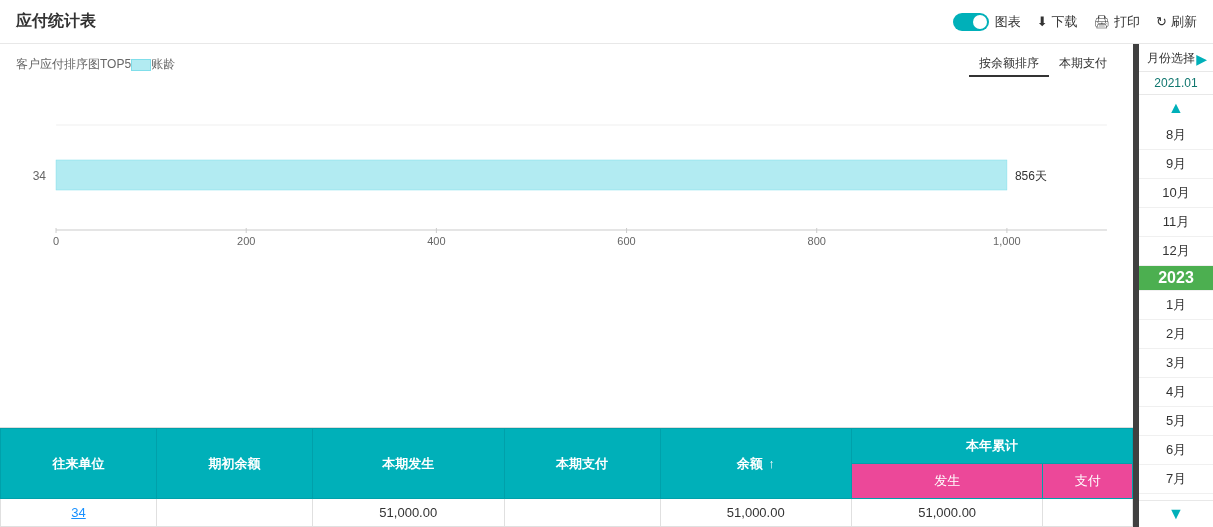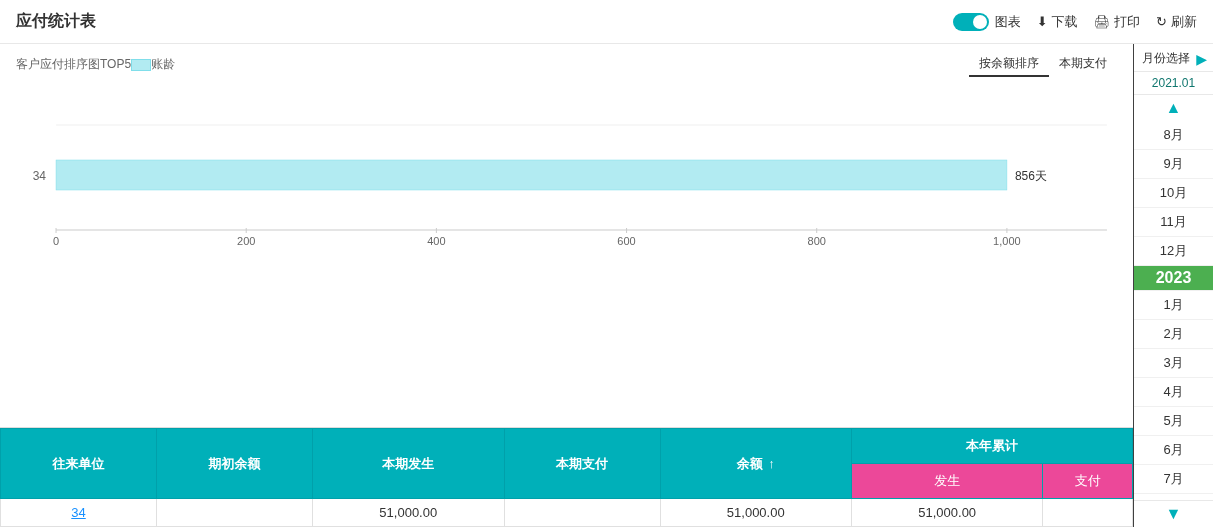--- a/index.html
+++ b/index.html
@@ -37,21 +37,21 @@
     .table-area { border-top: 1px solid #ddd; }
     .table-wrapper { overflow-x: auto; }
     table { width: 100%; border-collapse: collapse; }
     thead tr th { background: #00b0b9; color: #fff; text-align: center; padding: 8px 4px; font-size: 13px; border: 1px solid #00a0aa; }
     thead tr.sub-header th { background: #ec4899; font-weight: normal; }
     tbody tr td { text-align: center; padding: 6px 8px; font-size: 13px; border: 1px solid #e0e0e0; background: #fff; }
     tbody tr td:first-child { text-align: center; }
     tbody tr td a { color: #1890ff; text-decoration: underline; cursor: pointer; }
 
     
-    .sidebar { width: 80px; background: #fff; border-left: 1px solid #404040; display: flex; flex-direction: column; overflow: hidden; }
+    .sidebar { width: 80px; background: #fff; border-left: 6px solid #404040; display: flex; flex-direction: column; overflow: hidden; }
     .sidebar-header { display: flex; align-items: center; justify-content: space-between; padding: 6px 6px 4px 8px; border-bottom: 1px solid #e8e8e8; }
     .sidebar-title { font-size: 12px; color: #333; white-space: nowrap; }
     .sidebar-expand-btn { cursor: pointer; color: #00b0b9; font-size: 14px; }
     .sidebar-nav-btn { display: flex; align-items: center; justify-content: center; padding: 4px; cursor: pointer; color: #00b0b9; font-size: 16px; }
     .sidebar-months { flex: 1; overflow-y: auto; }
     .month-item { padding: 5px 8px; font-size: 13px; color: #333; cursor: pointer; text-align: center; border-bottom: 1px solid #f0f0f0; }
     .month-item.year-label { background: #4caf50; color: #fff; font-weight: bold; padding: 3px 6px; font-size: 16px; }
     .sidebar-nav-btn-bottom { display: flex; align-items: center; justify-content: center; padding: 4px; cursor: pointer; color: #00b0b9; font-size: 16px; border-top: 1px solid #e8e8e8; }
   </style>
 </head>

